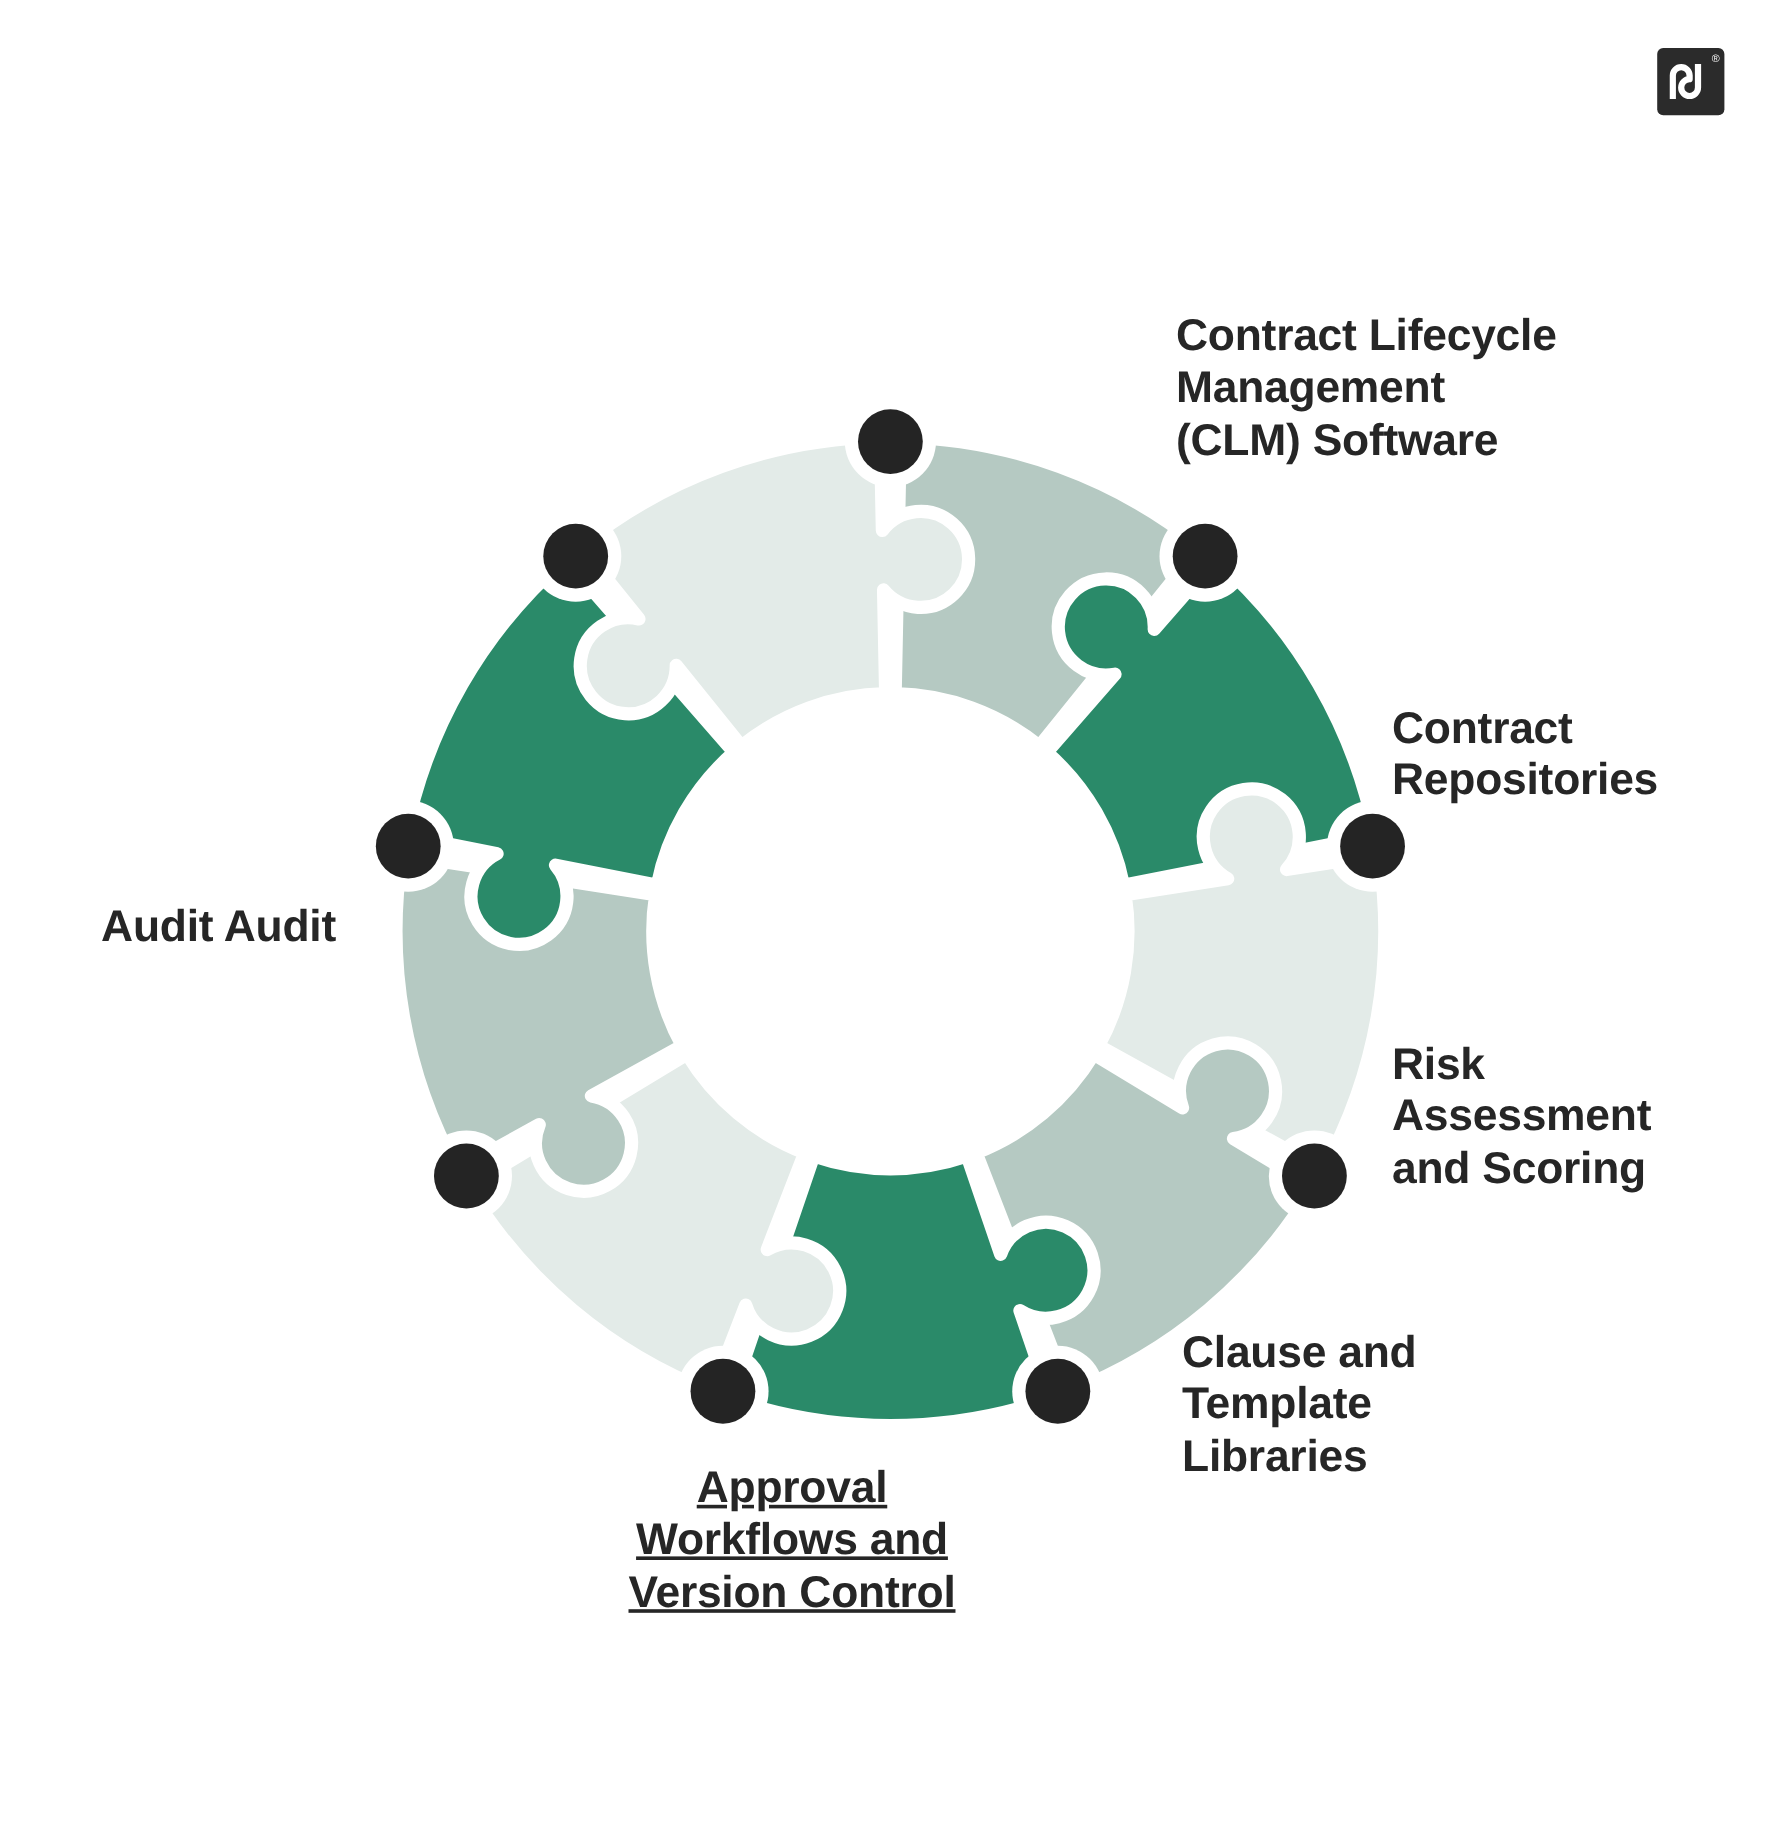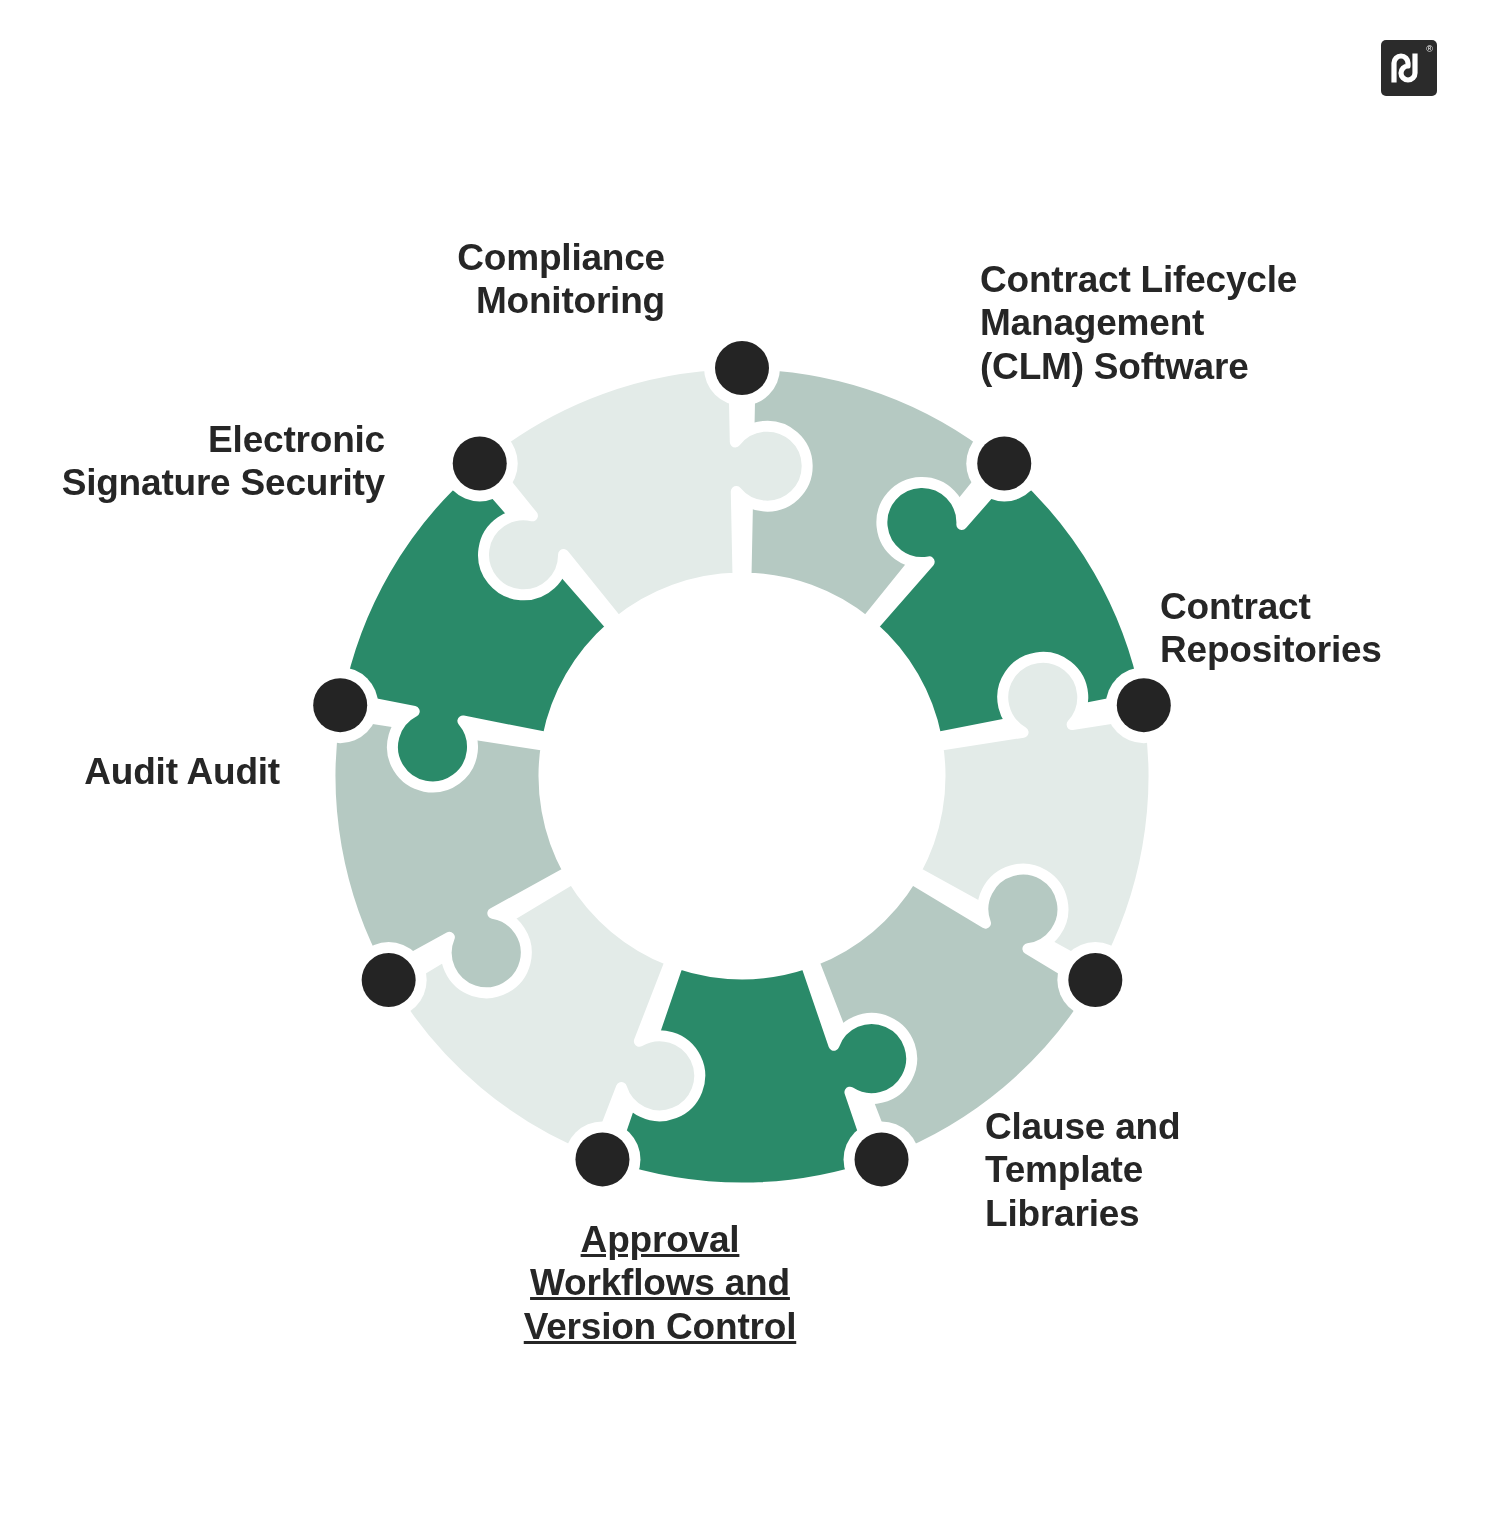--- a/index.html
+++ b/index.html
@@ -107,25 +107,24 @@
         <circle cx="479.74" cy="463.45" r="38" fill="#FFFFFF"></circle>
         <circle cx="479.74" cy="463.45" r="27" fill="#242424"></circle>
       </g>
   </svg>
 
   <div class="label l" id="lbl-0">Contract Lifecycle
 Management
 (CLM) Software</div>
   <div class="label l" id="lbl-1">Contract
 Repositories</div>
+  <div class="label l" id="lbl-2">Risk
+Assessment
+and Scoring</div>
   <div class="label l" id="lbl-3">Clause and
 Template
 Libraries</div>
   <div class="label c" id="lbl-4">Approval
 Workflows and
 Version Control</div>
   <div class="label r" id="lbl-6">Audit Audit</div>
-  <div class="label r" id="lbl-7">Electronic
-Signature Security</div>
-  <div class="label r" id="lbl-8">Compliance
-Monitoring</div>
 
 </div>
 
 </body></html>

